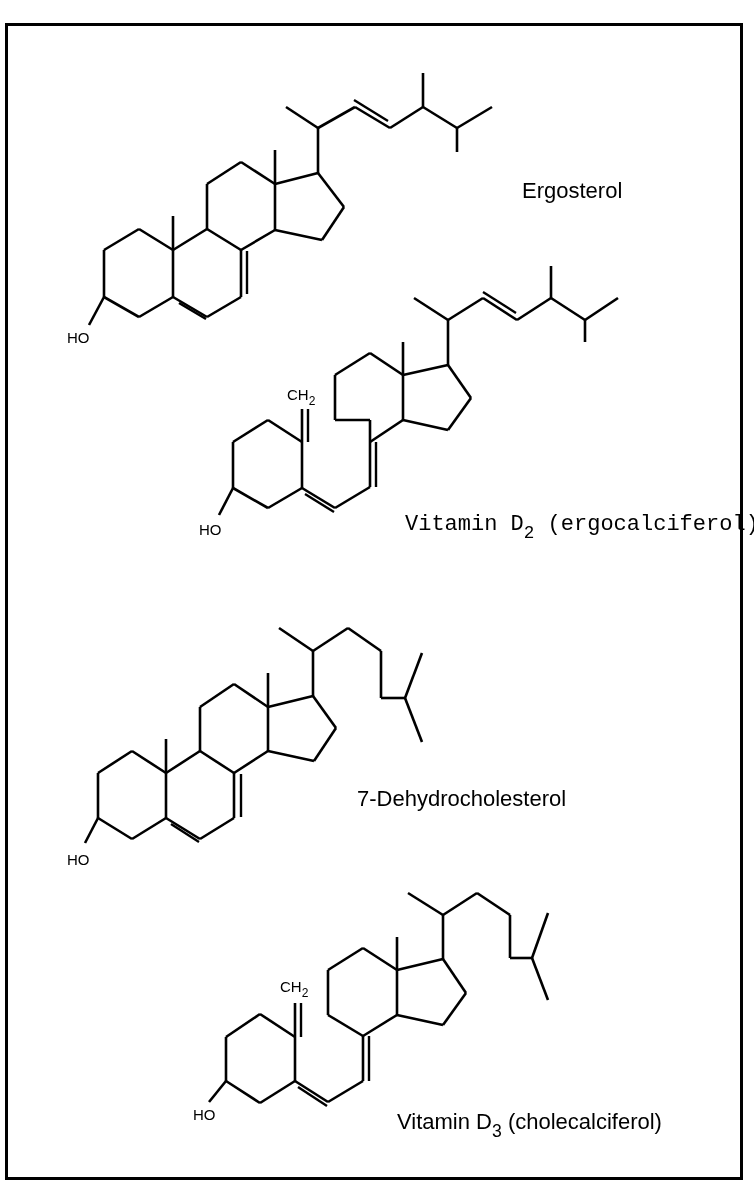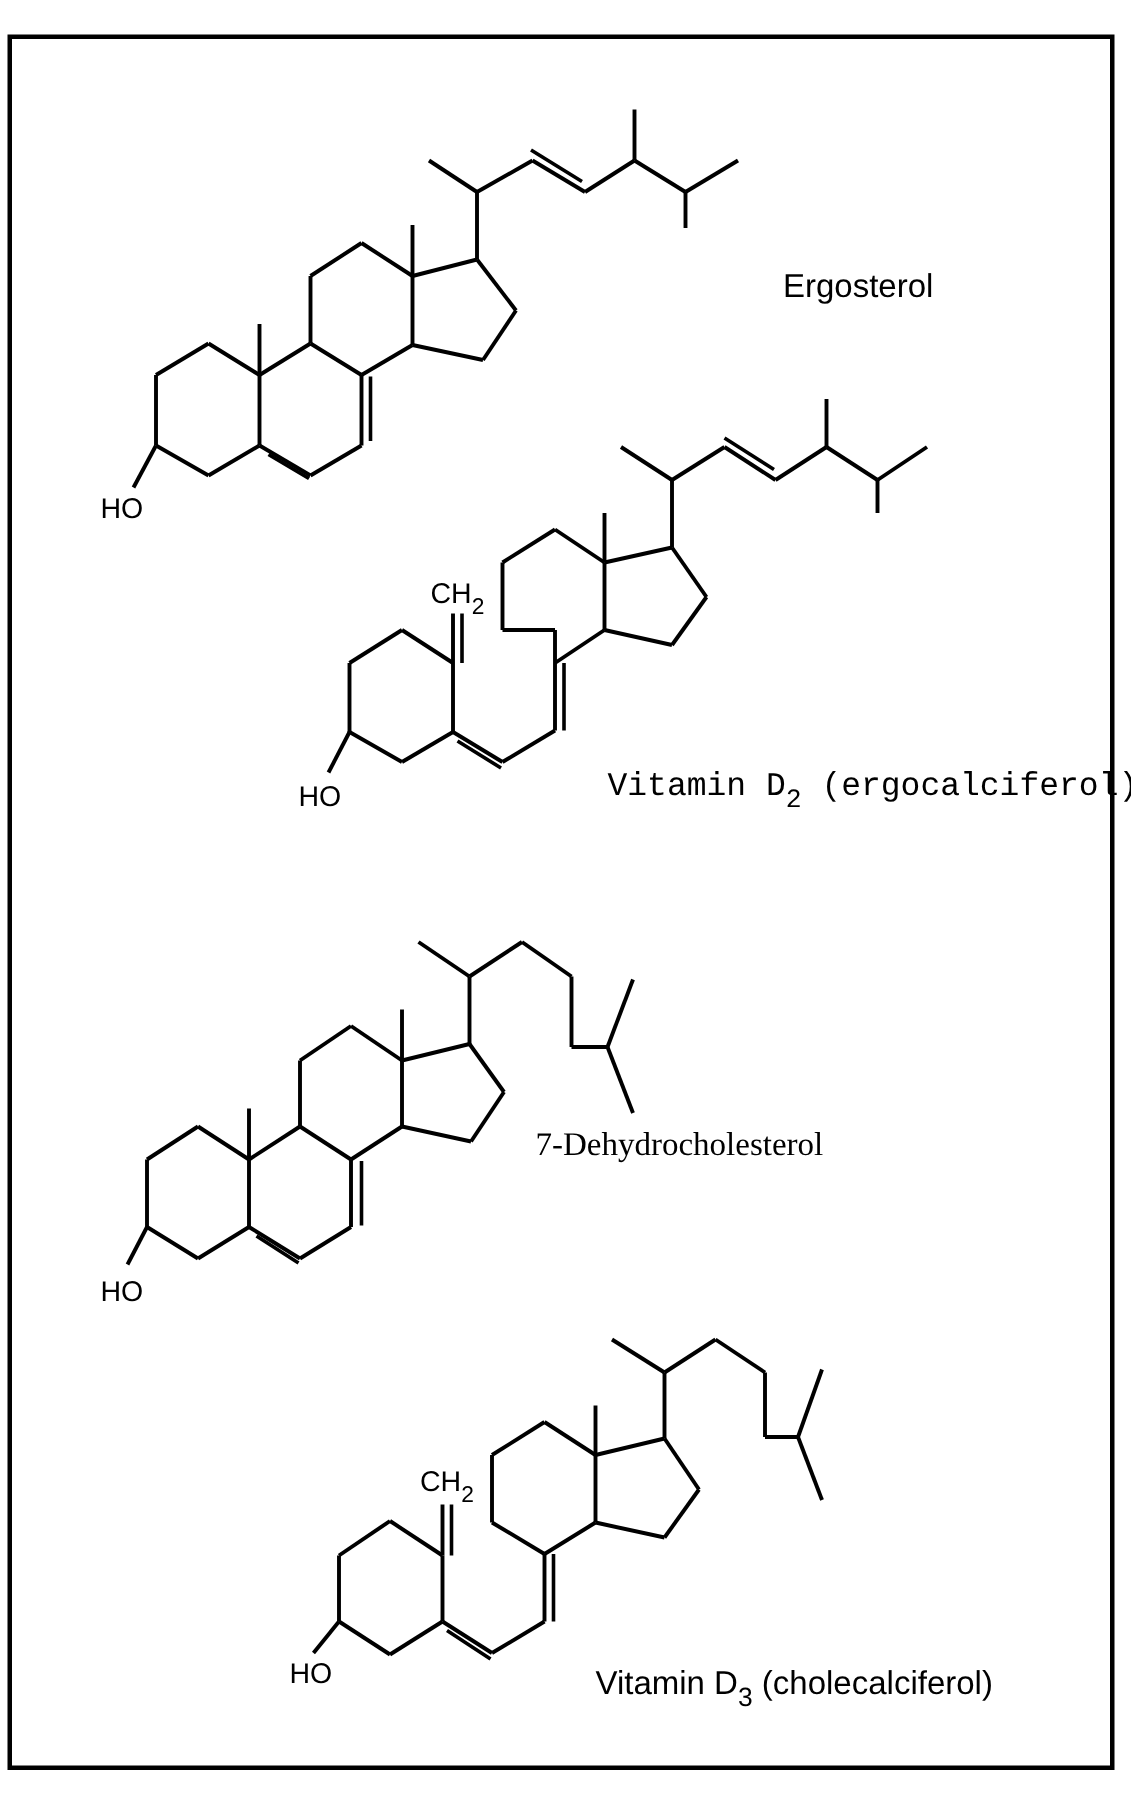--- a/index.html
+++ b/index.html
@@ -5,21 +5,21 @@
   html, body { margin: 0; padding: 0; background: #ffffff; }
   body { width: 754px; height: 1197px; position: relative; overflow: hidden;
          font-family: "Liberation Sans", sans-serif; }
   #frame { position: absolute; left: 5px; top: 23px; width: 732px; height: 1151px;
            border: 3px solid #000000; background: #ffffff; }
   #canvas { position: absolute; left: 0; top: 0; width: 754px; height: 1197px; }
   .bond { stroke: #000000; stroke-width: 2.6; stroke-linecap: butt; stroke-linejoin: miter; fill: none; }
   .thin { stroke: #000000; stroke-width: 2.4; fill: none; }
   .lbl { position: absolute; color: #000000; white-space: nowrap; font-family: "Liberation Sans", sans-serif; }
   .name { font-size: 22px; }
-  .atom { font-size: 19px; }
+  .atom { font-size: 15px; }
   .sub { font-size: 0.8em; position: relative; top: 0.45em; }
 </style>
 </head>
 <body>
 
 <div id="frame"></div>
 
 <svg id="canvas" viewBox="0 0 754 1197" xmlns="http://www.w3.org/2000/svg">
   <g id="mol-0">
       <line x1="104" y1="297" x2="104" y2="250" class="bond"></line>
@@ -178,21 +178,21 @@
   <span>Vitamin D</span><span class="sub">2</span>
   <span>(ergocalciferol)</span>
 </div>
 <div class="lbl atom" id="atom-1-0" style="left: 199px; top: 521px;">
   <span>HO</span>
 </div>
 <div class="lbl atom" id="atom-1-1" style="left: 287px; top: 386px;">
   <span>CH</span><span class="sub">2</span>
 </div>
 
-<div class="lbl name" id="name-2" style="left: 357px; top: 750px; font-family: Liberation Serif, serif;">
+<div class="lbl name" id="name-2" style="left: 357px; top: 786px;">
   <span>7-Dehydrocholesterol</span>
 </div>
 <div class="lbl atom" id="atom-2-0" style="left: 67px; top: 851px;">
   <span>HO</span>
 </div>
 
 <div class="lbl name" id="name-3" style="left: 397px; top: 1109px; text-align: center;">
   <span>Vitamin D</span><span class="sub">3</span>
   <span>(cholecalciferol)</span>
 </div>

